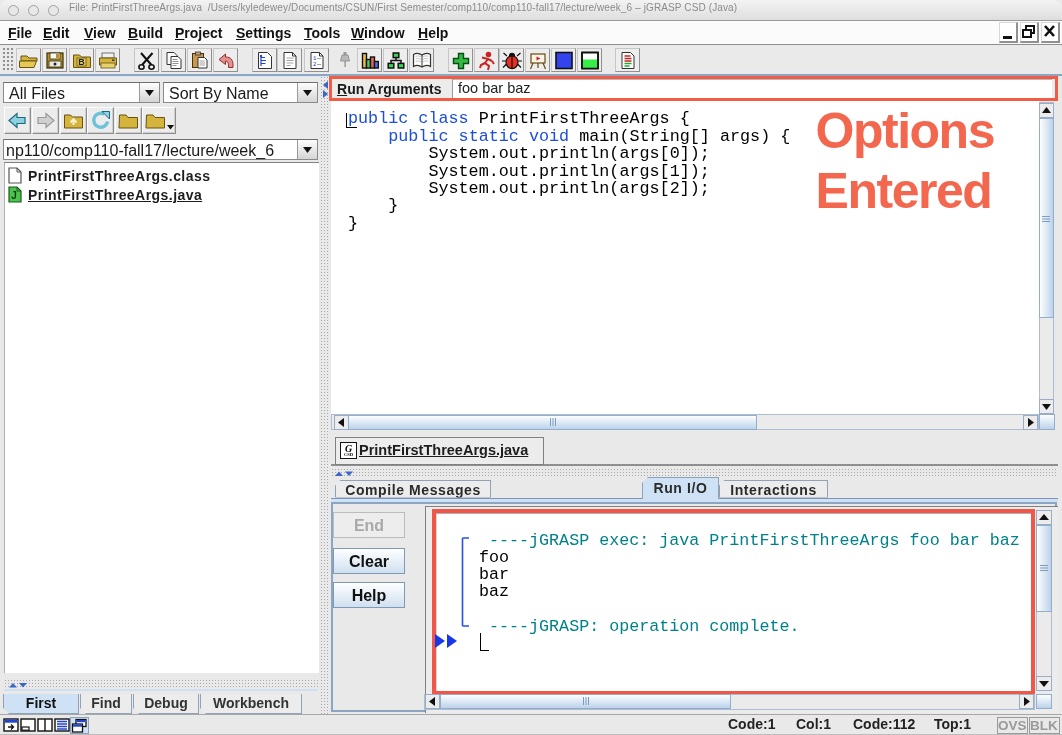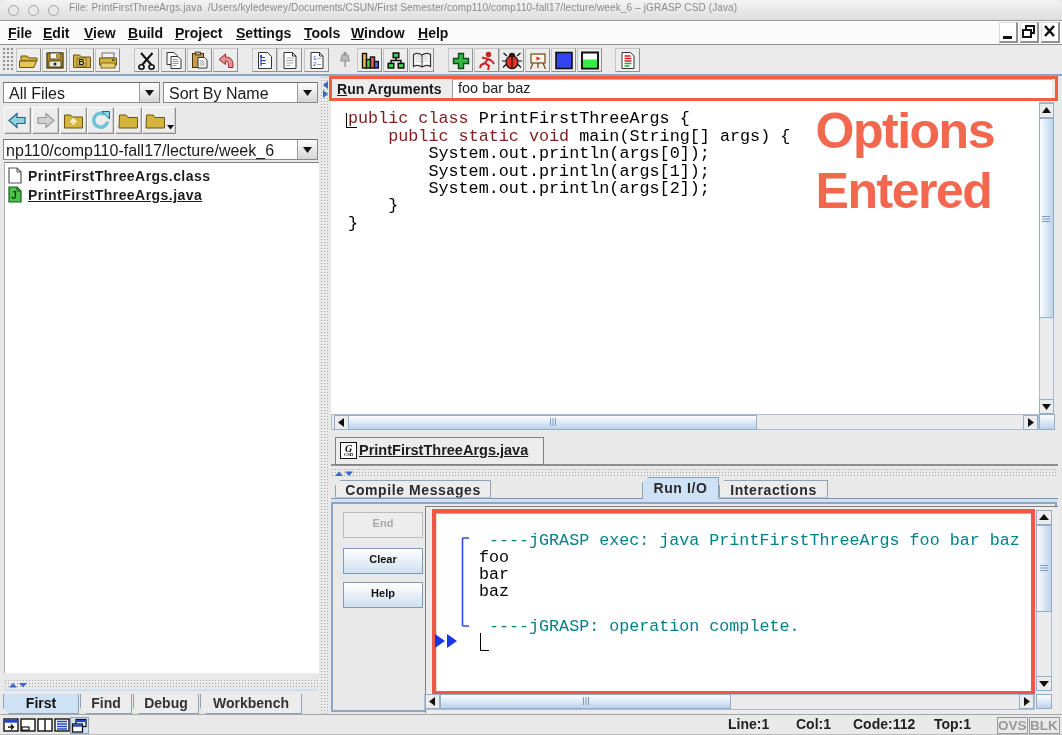--- a/index.html
+++ b/index.html
@@ -33,31 +33,31 @@
 #filelist{left:4px;top:162px;width:314px;height:510px;background:#fff;border-top:1px solid #808080;border-left:1px solid #b0b0b0}
 .fitem{position:absolute;font-size:14px;font-weight:bold;color:#1d1d1d;white-space:nowrap;letter-spacing:0.45px}
 
 .dots{background-image:radial-gradient(#a8a8a8 20%,transparent 24%);background-size:3px 3px}
 
 .btab{position:absolute;top:694px;height:20px;background:#ececec;border:1px solid #8fa2b8;border-top:none;box-sizing:border-box;font-size:14px;font-weight:bold;color:#333;text-align:center;clip-path:polygon(0 0,100% 0,100% 100%,6px 100%,0 calc(100% - 6px))}
 
 #runargs{left:329px;top:76px;width:729px;height:25px;background:#ececec;border:3px solid #f15c46;box-sizing:border-box}
 #editor{left:331px;top:101px;width:708px;height:313px;background:#fff;overflow:hidden}
 #code{position:absolute;left:348px;top:110.3px;font-family:"Liberation Mono",monospace;font-size:16.75px;line-height:17.4px;color:#000;white-space:pre}
-.kw{color:#7f1d1d}
+.kw{color:#1d4ed8}
 #options{position:absolute;left:815.6px;top:102.3px;font-size:50px;line-height:59.2px;font-weight:bold;color:#f4674f;letter-spacing:-1.5px}
 
 .sbtn{position:absolute;background:#ececec;border:1px solid #99aec6;box-sizing:border-box}
 .track{position:absolute;background:#ebebeb;border:1px solid #aebdd0;box-sizing:border-box}
 .thumbv{position:absolute;background:linear-gradient(90deg,#fdfeff,#bcd2ea);border:1px solid #93aecb;box-sizing:border-box}
 .thumbh{position:absolute;background:linear-gradient(180deg,#fdfeff,#bcd2ea);border:1px solid #93aecb;box-sizing:border-box}
 
 .mtab{position:absolute;background:#ececec;border:1px solid #8fa2b8;box-sizing:border-box;font-size:14px;font-weight:bold;color:#2a2a2a;text-align:center;letter-spacing:0.6px;clip-path:polygon(6px 0,100% 0,100% 100%,0 100%,0 6px)}
 #bottompane{left:331px;top:502px;width:726px;height:210px;background:#e9e9e9;border:2px solid #8ba5c3;box-sizing:border-box}
-.pbtn{position:absolute;left:10px;width:80px;height:26px;box-sizing:border-box;font-size:11px;font-weight:bold;text-align:center;padding-top:4px}
+.pbtn{position:absolute;left:0;width:72px;height:26px;box-sizing:border-box;font-size:16px;font-weight:bold;text-align:center;padding-top:4px}
 #console{position:absolute;left:92px;top:2px;width:632px;height:206px;background:#ececec;border-left:1px solid #808080;border-top:1px solid #808080}
 #rbox{position:absolute;left:6px;top:2px;width:603px;height:186px;border:4px solid #f15748;background:#fff;box-sizing:border-box;box-shadow:inset 0 1px 0 #b0b0b0,inset 1px 0 0 #d8d8d8}
 #ctext{position:absolute;left:479px;top:531.5px;font-family:"Liberation Mono",monospace;font-size:16.7px;line-height:17.3px;white-space:pre;color:#000}
 .teal{color:#00818a}
 
 #statusbar{left:0;top:714px;width:1062px;height:21px;background:#e9e9e9;border-top:1px solid #a8a8a8}
 .st{position:absolute;top:716px;font-size:14px;font-weight:bold;color:#222}
 .ovs{position:absolute;top:717px;width:31px;height:17px;border:1px solid #9a9a9a;color:#9a9a9a;font-size:13.5px;font-weight:bold;text-align:left;box-sizing:border-box;line-height:15px}
 </style>
 </head>
@@ -502,19 +502,19 @@
     </svg>
   </div>
 <div class="abs" style="left:70px;top:717px;width:19px;height:17px;background:#cfe2f5;border:1px solid #8fa2b8;box-sizing:border-box">
     <svg width="17" height="16" viewBox="0 0 17 16">
       <rect x="5" y="1.5" width="10" height="7" fill="#fff" stroke="#111" stroke-width="1.3"></rect>
       <rect x="5.5" y="2" width="9" height="2.2" fill="#2244cc"></rect>
       <rect x="1.5" y="6" width="10" height="8" fill="#fff" stroke="#111" stroke-width="1.3"></rect>
       <rect x="2" y="6.5" width="9" height="2.2" fill="#2244cc"></rect>
     </svg>
   </div>
-<div class="st" style="left:728px">Line:1</div>
+<div class="st" style="left:728px">Code:1</div>
 <div class="st" style="left:796px">Col:1</div>
 <div class="st" style="left:853px">Code:112</div>
 <div class="st" style="left:934px">Top:1</div>
 <div class="ovs" style="left:997px">OVS</div>
 <div class="ovs" style="left:1029px">BLK</div>
 <div class="abs" style="left:0;top:734px;width:1062px;height:1px;background:#bdbdbd"></div>
 
 </body></html>

